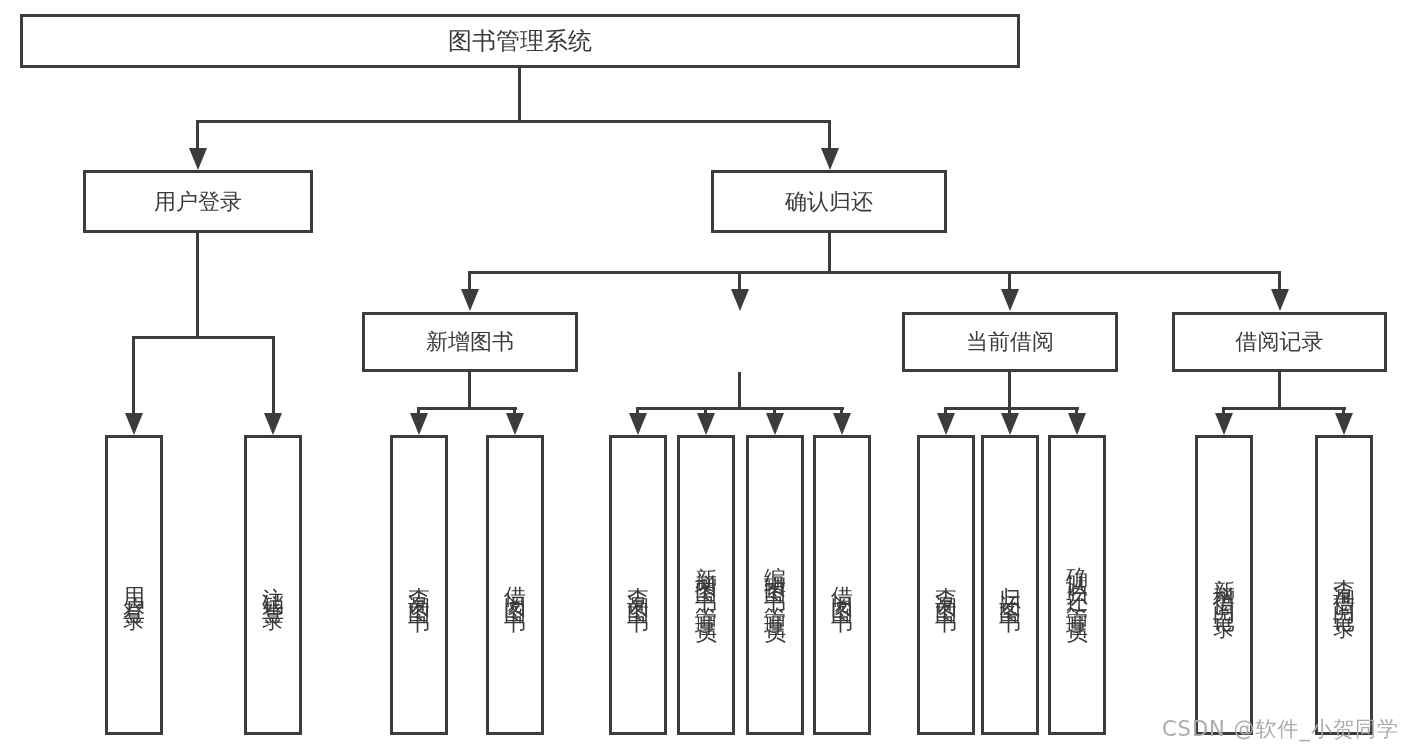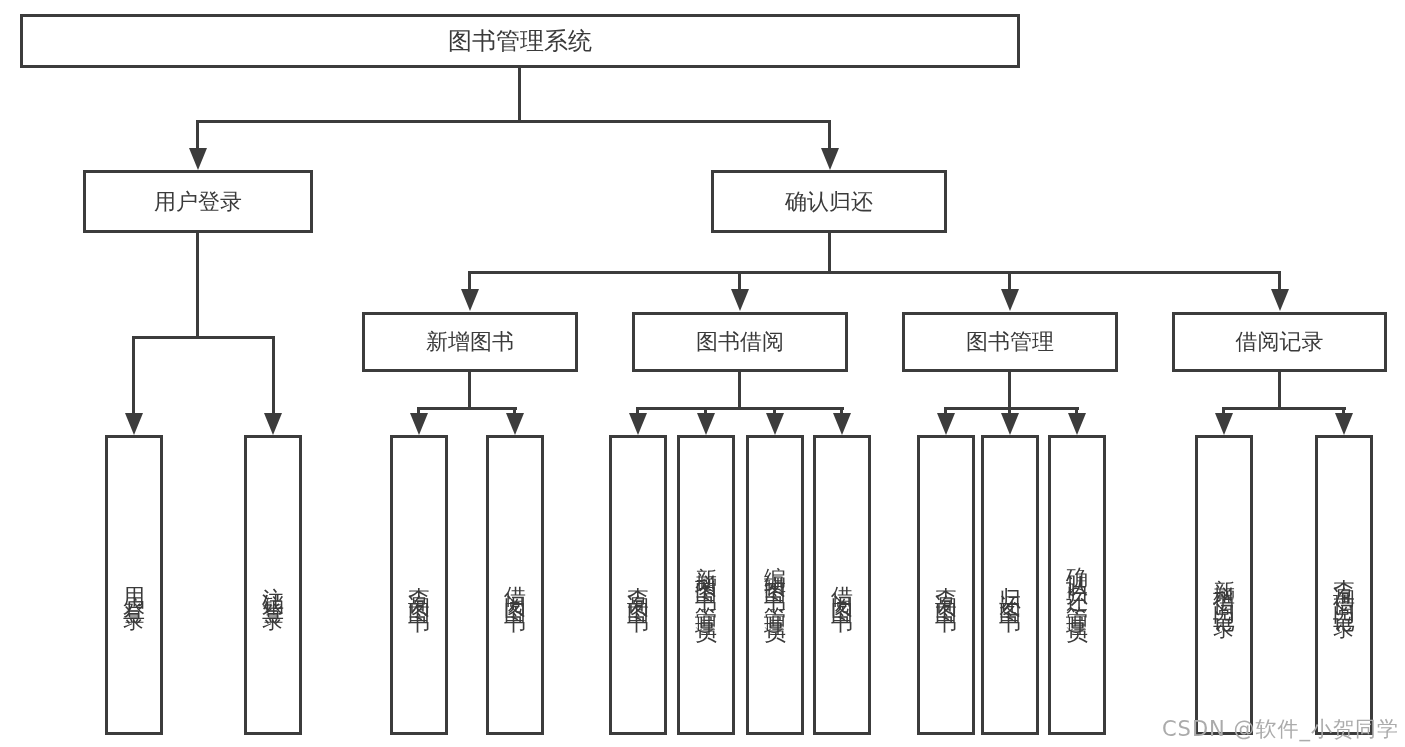--- a/index.html
+++ b/index.html
@@ -94,25 +94,22 @@
   <div class="vline" style="left:1008px;top:271px;height:20px"></div>
   <div class="vline" style="left:1278px;top:271px;height:20px"></div>
   <div class="arr" style="left:461px;top:289px"></div>
   <div class="arr" style="left:731px;top:289px"></div>
   <div class="arr" style="left:1001px;top:289px"></div>
   <div class="arr" style="left:1271px;top:289px"></div>
 
   <div class="box h" style="left:362px;top:312px;width:216px;height:60px">
     <span class="lbl">新增图书</span>
   </div>
-  <div class="box h" style="left:632px;top:312px;width:216px;height:60px">
-    <span class="lbl">图书借阅</span>
-  </div>
   <div class="box h" style="left:902px;top:312px;width:216px;height:60px">
-    <span class="lbl">图书管理</span>
+    <span class="lbl">当前借阅</span>
   </div>
   <div class="box h" style="left:1172px;top:312px;width:215px;height:60px">
     <span class="lbl">借阅记录</span>
   </div>
 
   <div class="vline" style="left:468px;top:372px;height:38px"></div>
   <div class="vline" style="left:738px;top:372px;height:38px"></div>
   <div class="vline" style="left:1008px;top:372px;height:38px"></div>
   <div class="vline" style="left:1278px;top:372px;height:38px"></div>
 

